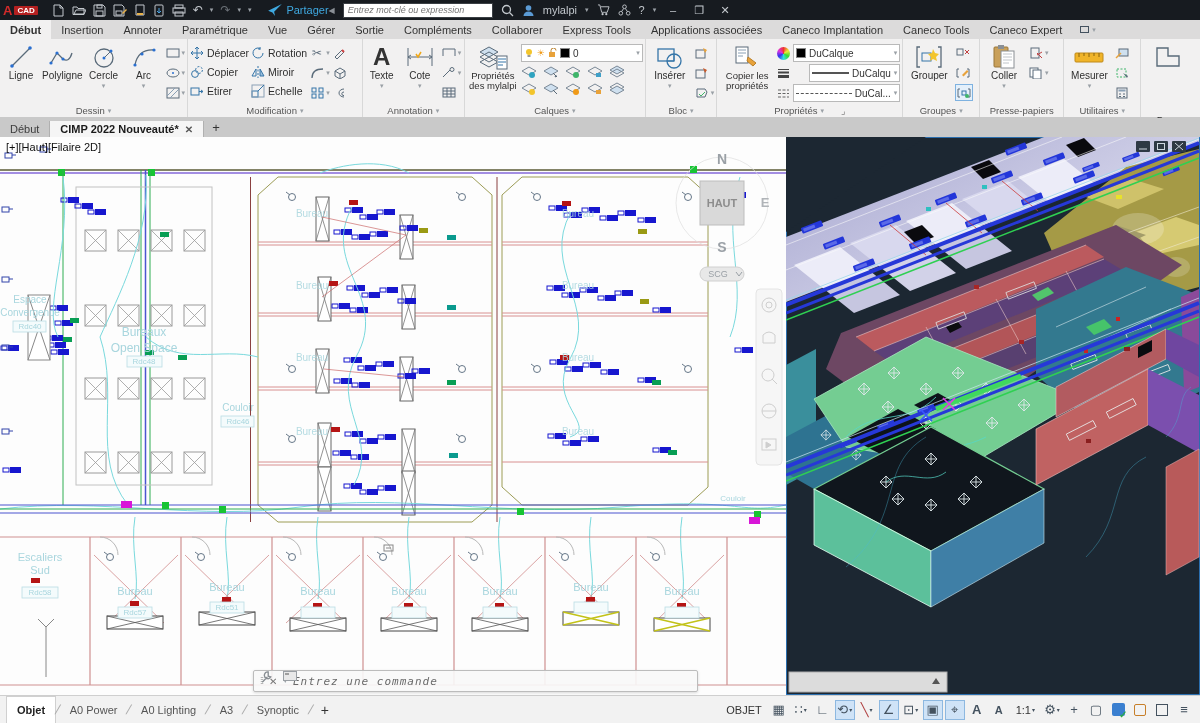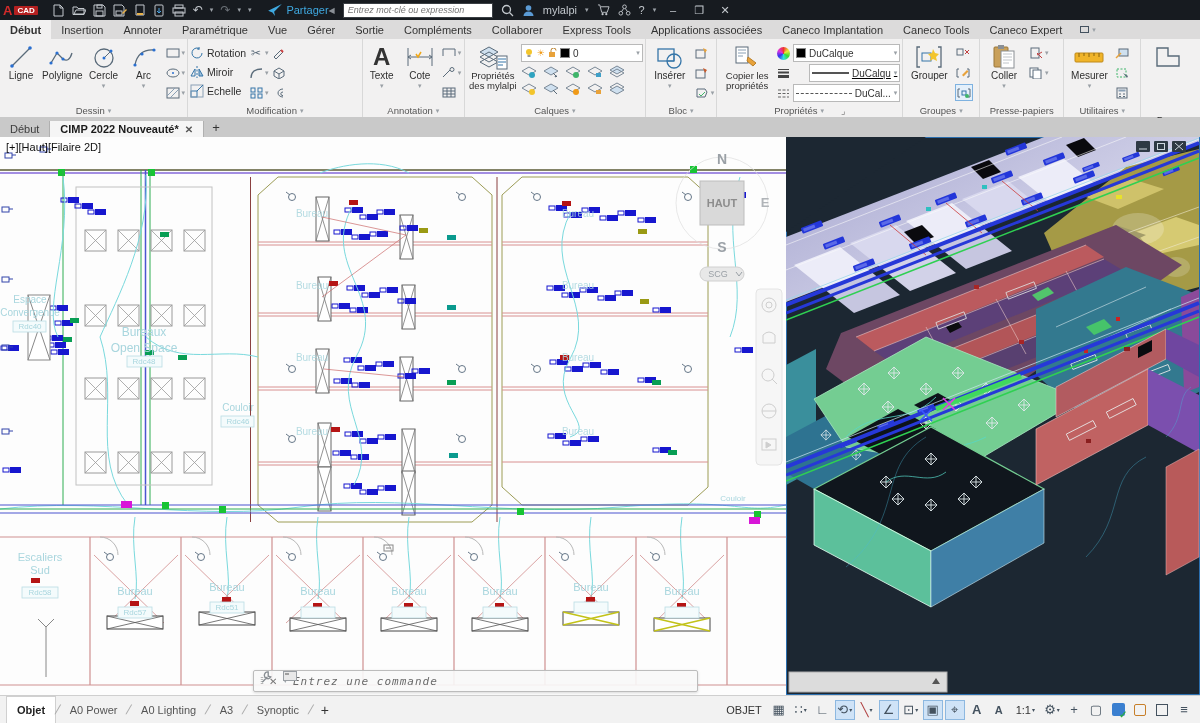--- a/index.html
+++ b/index.html
@@ -265,20 +265,42 @@
           <span>Dessin</span>
           <span class="caret">▾</span>
         </div>
     </div>
 
     <div class="panel" style="width:178px;">
       <div class="panel-body">
         <div style="display:flex;flex-direction:column;padding-top:2px;">
           <div class="lblbtn">
               <svg width="14" height="14" viewBox="0 0 14 14">
+                <path d="M7,1 V13 M1,7 H13 M7,1 L5,3 M7,1 L9,3 M7,13 L5,11 M7,13 L9,11 M1,7 L3,5 M1,7 L3,9 M13,7 L11,5 M13,7 L11,9" stroke="#3575a8" fill="none"></path>
+              </svg>
+              <span>Déplacer</span>
+            </div>
+          <div class="lblbtn">
+              <svg width="14" height="14" viewBox="0 0 14 14">
+                <circle cx="5" cy="9" r="3.4" fill="none" stroke="#3575a8"></circle>
+                <circle cx="9" cy="5" r="3.4" fill="none" stroke="#3575a8" stroke-dasharray="2 1.5"></circle>
+              </svg>
+              <span>Copier</span>
+            </div>
+          <div class="lblbtn">
+              <svg width="14" height="14" viewBox="0 0 14 14">
+                <rect x="1" y="4" width="8" height="7" fill="none" stroke="#3575a8"></rect>
+                <path d="M9,7.5 H13 M13,7.5 L11,6 M13,7.5 L11,9" stroke="#3575a8" fill="none"></path>
+              </svg>
+              <span>Etirer</span>
+            </div>
+        </div>
+        <div style="display:flex;flex-direction:column;padding-top:2px;">
+          <div class="lblbtn">
+              <svg width="14" height="14" viewBox="0 0 14 14">
                 <path d="M12,7 a5,5 0 1 1 -3,-4.6 M9,1 L9.2,3.4 L7,2.8" fill="none" stroke="#3575a8"></path>
               </svg>
               <span>Rotation</span>
             </div>
           <div class="lblbtn">
               <svg width="14" height="14" viewBox="0 0 14 14">
                 <path d="M7,1 V13" stroke="#3575a8" stroke-dasharray="2 1.5"></path>
                 <path d="M1,11 L5,4 V11 Z" fill="none" stroke="#3575a8"></path>
                 <path d="M13,11 L9,4 V11 Z" fill="#9cc0dd" stroke="#3575a8"></path>
               </svg>
@@ -543,21 +565,21 @@
         </div>
         <div style="display:flex;flex-direction:column;gap:2px;padding-top:3px;width:124px;">
           <div style="display:flex;align-items:center;gap:3px;">
             <span style="width:13px;height:13px;border-radius:50%;background:conic-gradient(#e33,#ee3,#3d3,#3dd,#33e,#d3d,#e33);display:inline-block;"></span>
             <div class="dd" style="flex:1;">
                 <span class="swatch"></span>
                 <span>DuCalque</span>
                 <span class="caret" style="margin-left:auto;">▾</span>
               </div>
           </div>
-          <div style="display:flex;align-items:center;gap:19px;text-decoration:underline;">
+          <div style="display:flex;align-items:center;gap:19px;">
             <svg width="13" height="11" viewBox="0 0 13 11">
                 <path d="M1,1.5 H12" stroke="#444" stroke-width="1"></path>
                 <path d="M1,4.5 H12" stroke="#444" stroke-width="2"></path>
                 <path d="M1,8.5 H12" stroke="#444" stroke-width="3"></path>
               </svg>
             <div class="dd" style="flex:1;">
                 <span class="lwline"></span>
                 <span>DuCalqu</span>
                 <span class="caret">▾</span>
               </div>

